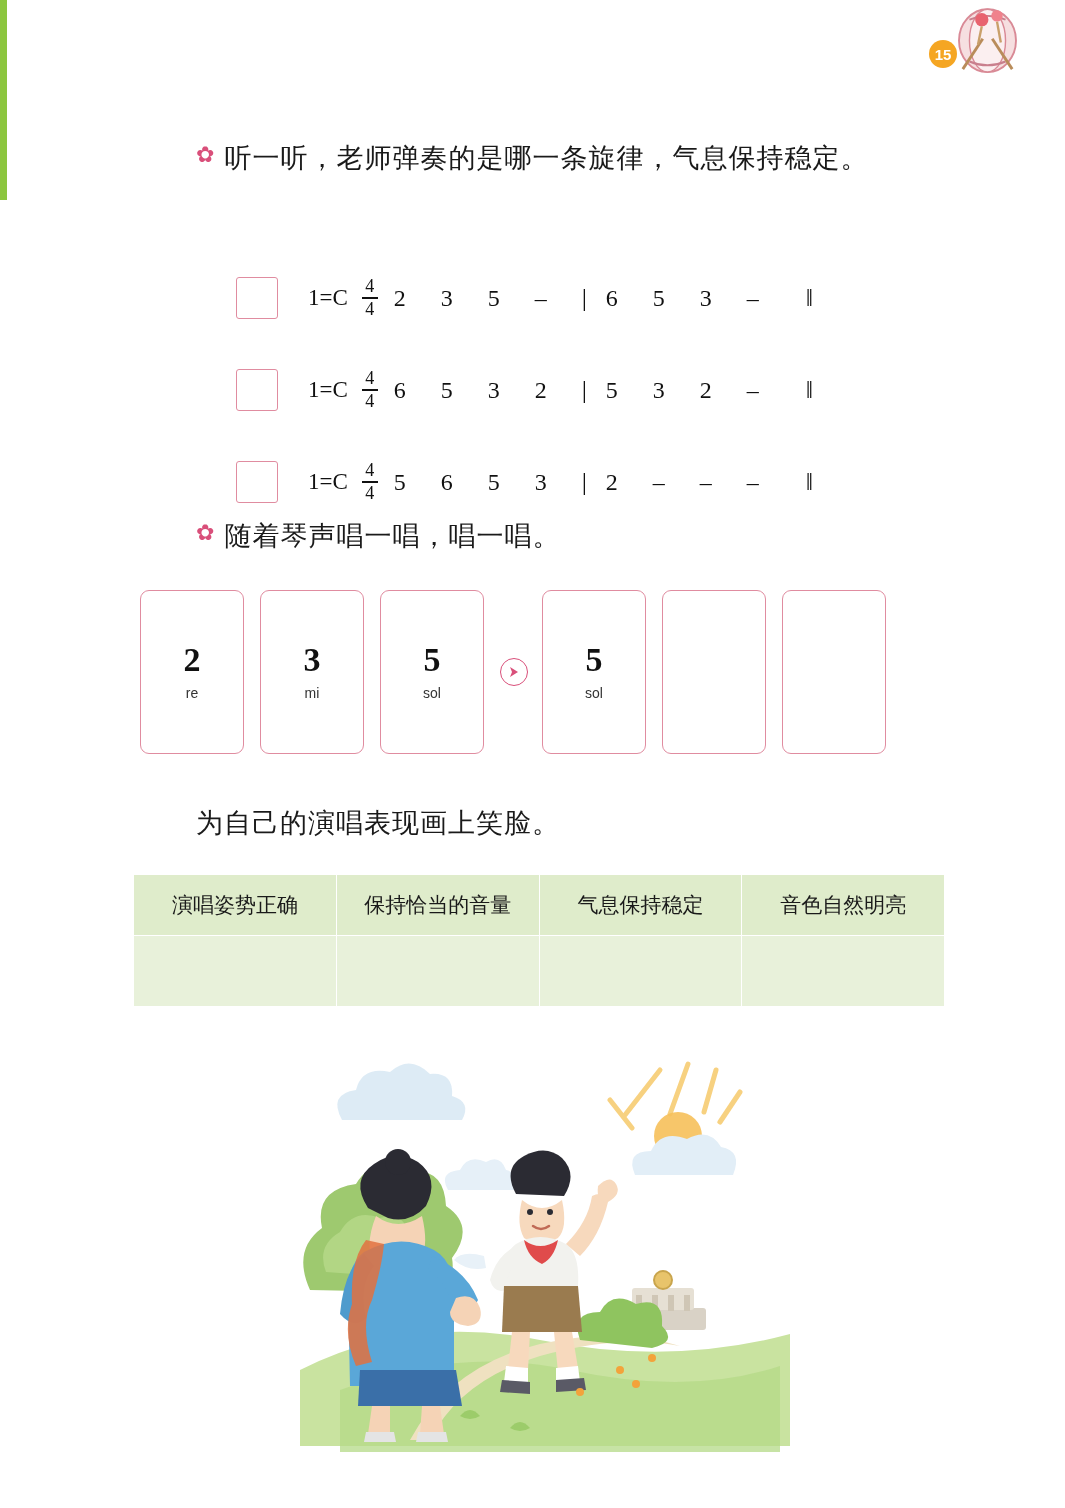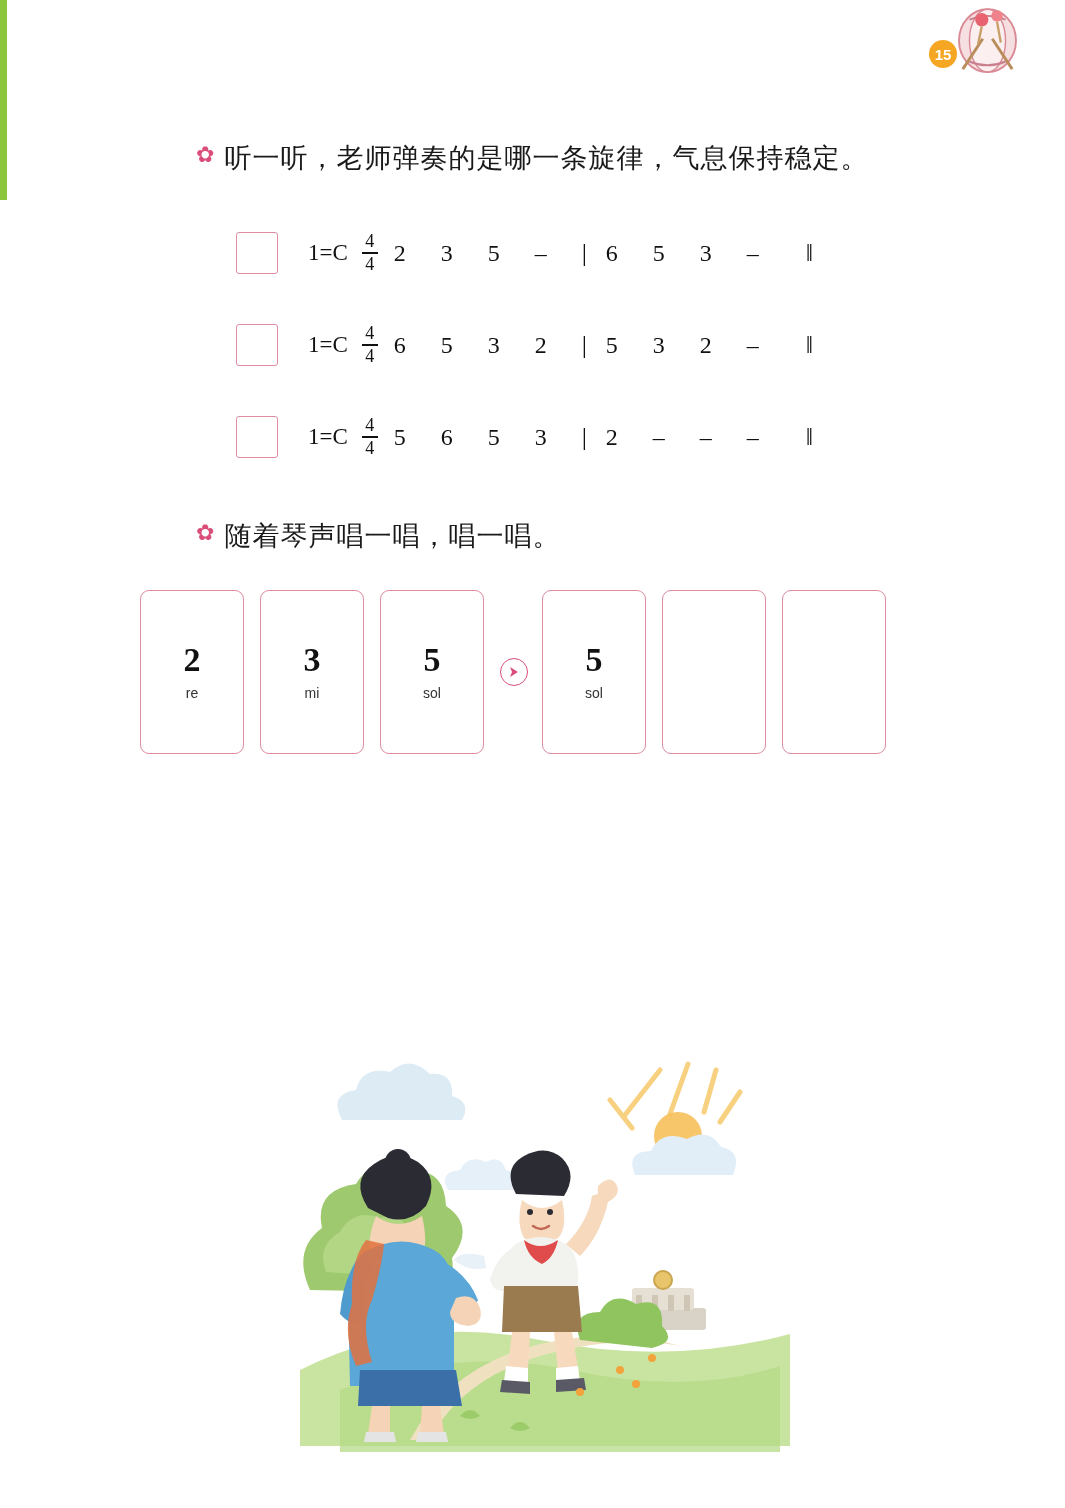--- a/index.html
+++ b/index.html
@@ -77,20 +77,21 @@
     font-size: 22px;
     line-height: 1.4;
   }
   
   .melody-line {
     position: absolute;
     left: 236px;
     display: flex;
     align-items: center;
     height: 46px;
+    margin-top: 45px;
   }
   .choice-box {
     width: 42px;
     height: 42px;
     border: 1.6px solid #e08ca0;
     border-radius: 3px;
     box-sizing: border-box;
     background: #fff;
   }
   .key-sig {
@@ -356,21 +357,38 @@
     <div class="card">
       <span class="num"></span>
       <span class="syl"></span>
     </div>
     <div class="card">
       <span class="num"></span>
       <span class="syl"></span>
     </div>
   </div>
 
-
+  <div class="eval-prompt">为自己的演唱表现画上笑脸。</div>
+
+  <table class="eval-table">
+    <tbody>
+        <tr>
+      <th>演唱姿势正确</th>
+      <th>保持恰当的音量</th>
+      <th>气息保持稳定</th>
+      <th>音色自然明亮</th>
+    </tr>
+    <tr>
+      <td></td>
+      <td></td>
+      <td></td>
+      <td></td>
+    </tr>
+  </tbody>
+    </table>
 
   <svg class="illus" viewBox="0 0 520 420">
 
     <g stroke="#f6c96b" stroke-width="5" stroke-linecap="round" opacity="0.85">
       <line x1="380" y1="30" x2="345" y2="75"></line>
       <line x1="408" y1="24" x2="390" y2="74"></line>
       <line x1="436" y1="30" x2="424" y2="72"></line>
       <line x1="330" y1="60" x2="352" y2="88"></line>
       <line x1="460" y1="52" x2="440" y2="82"></line>
     </g>

